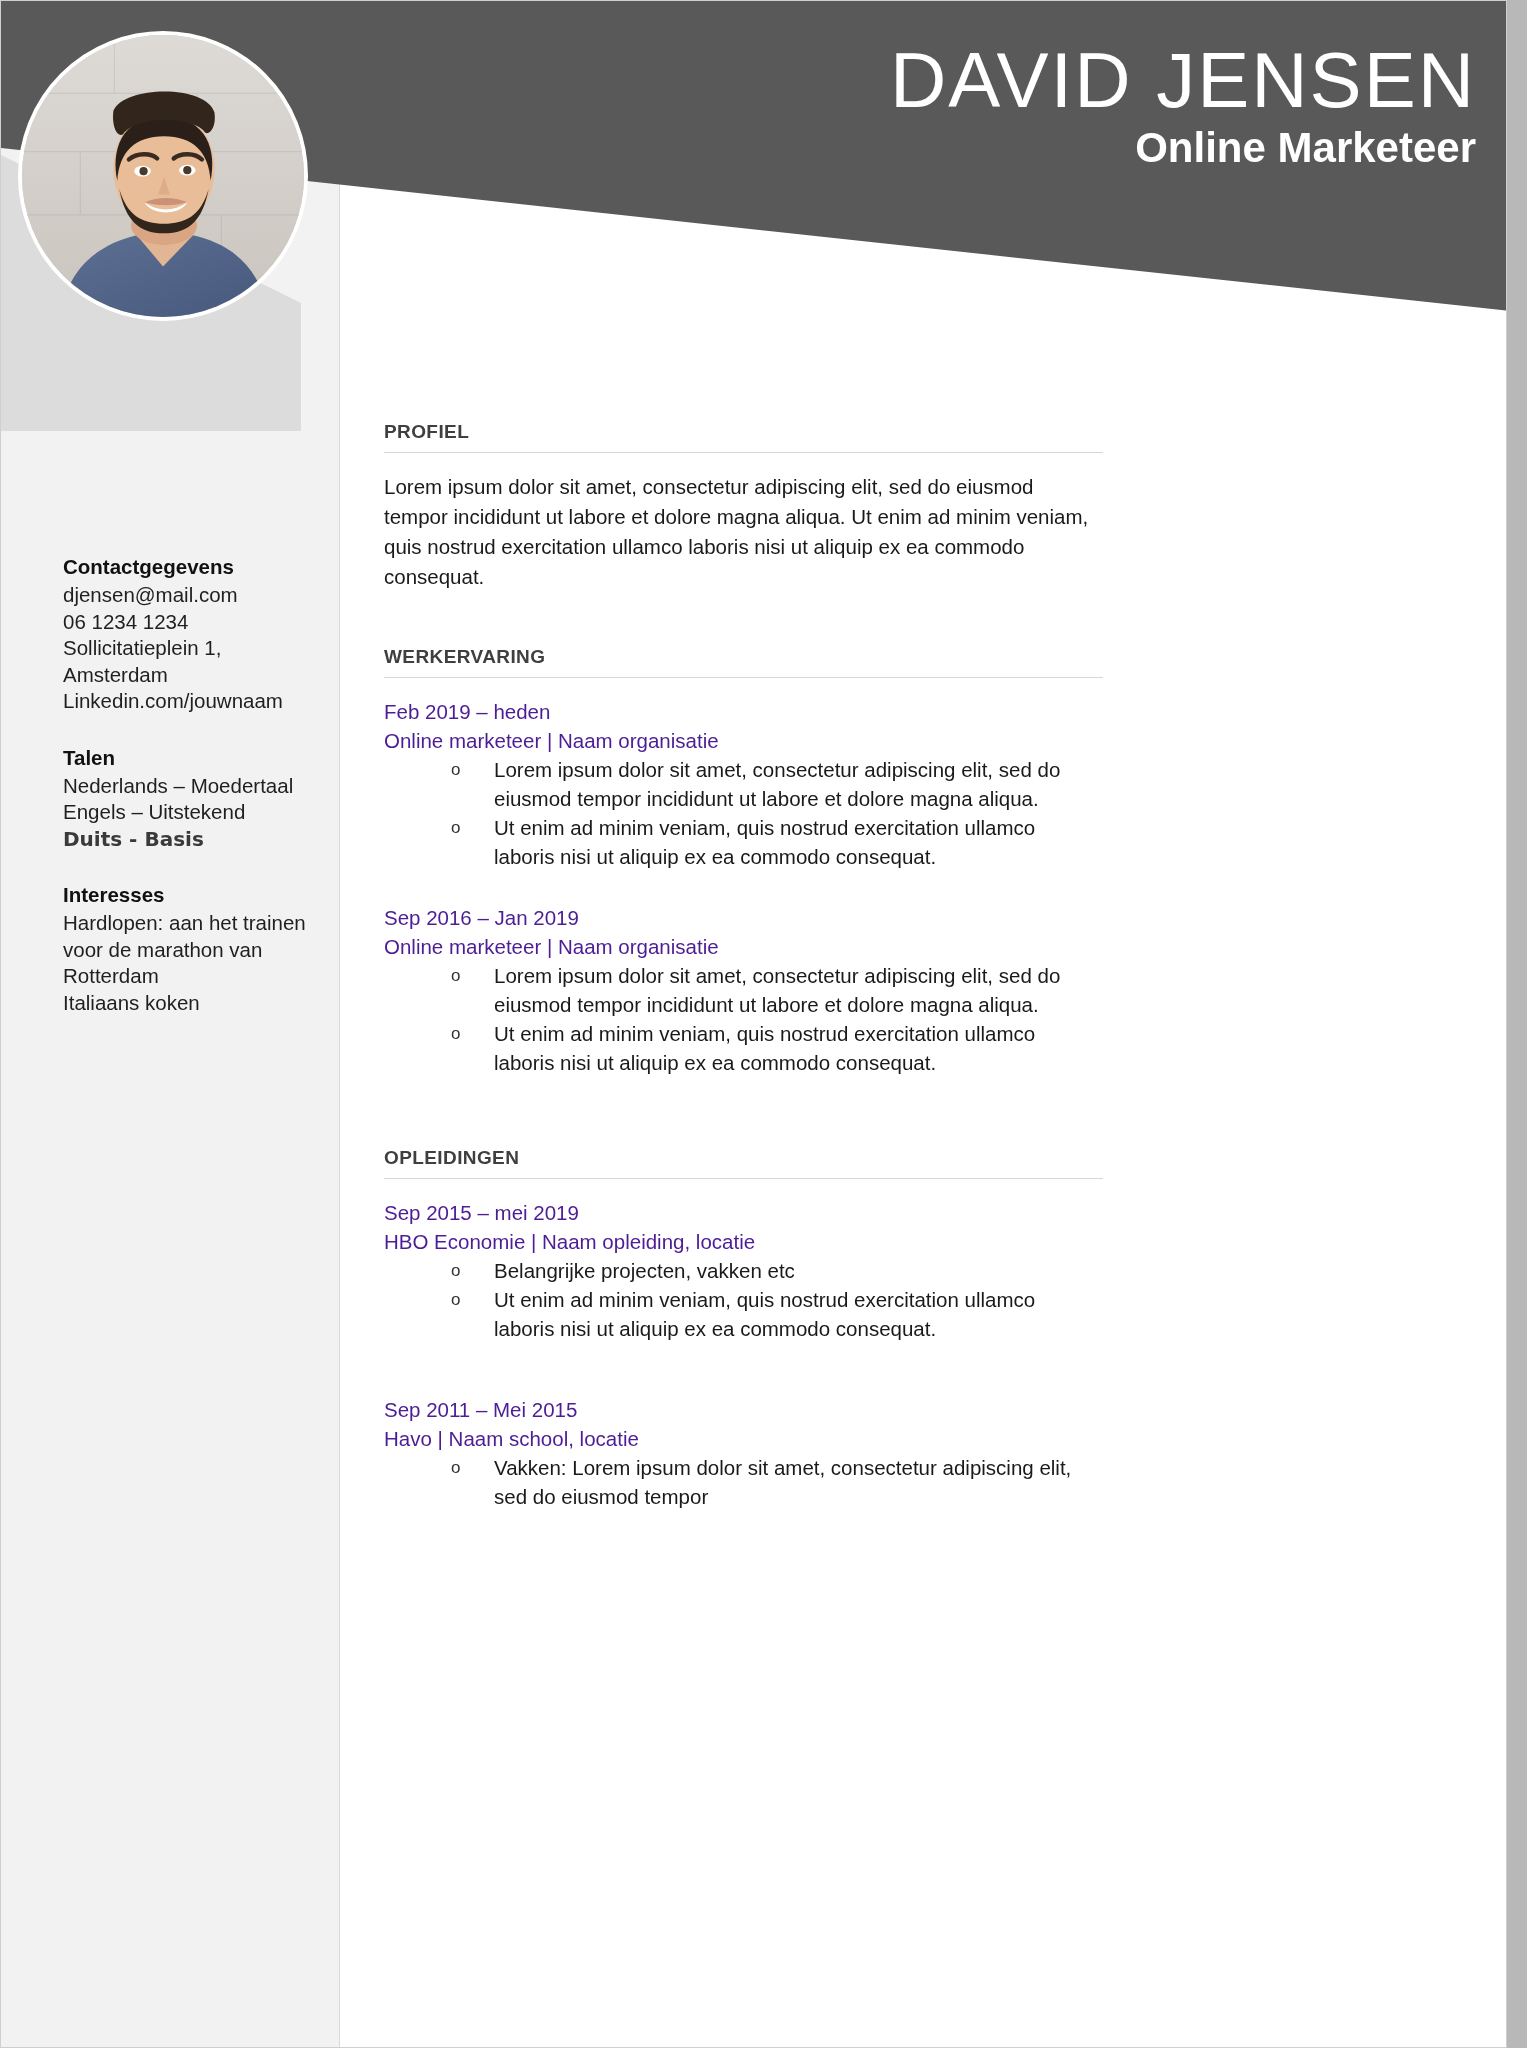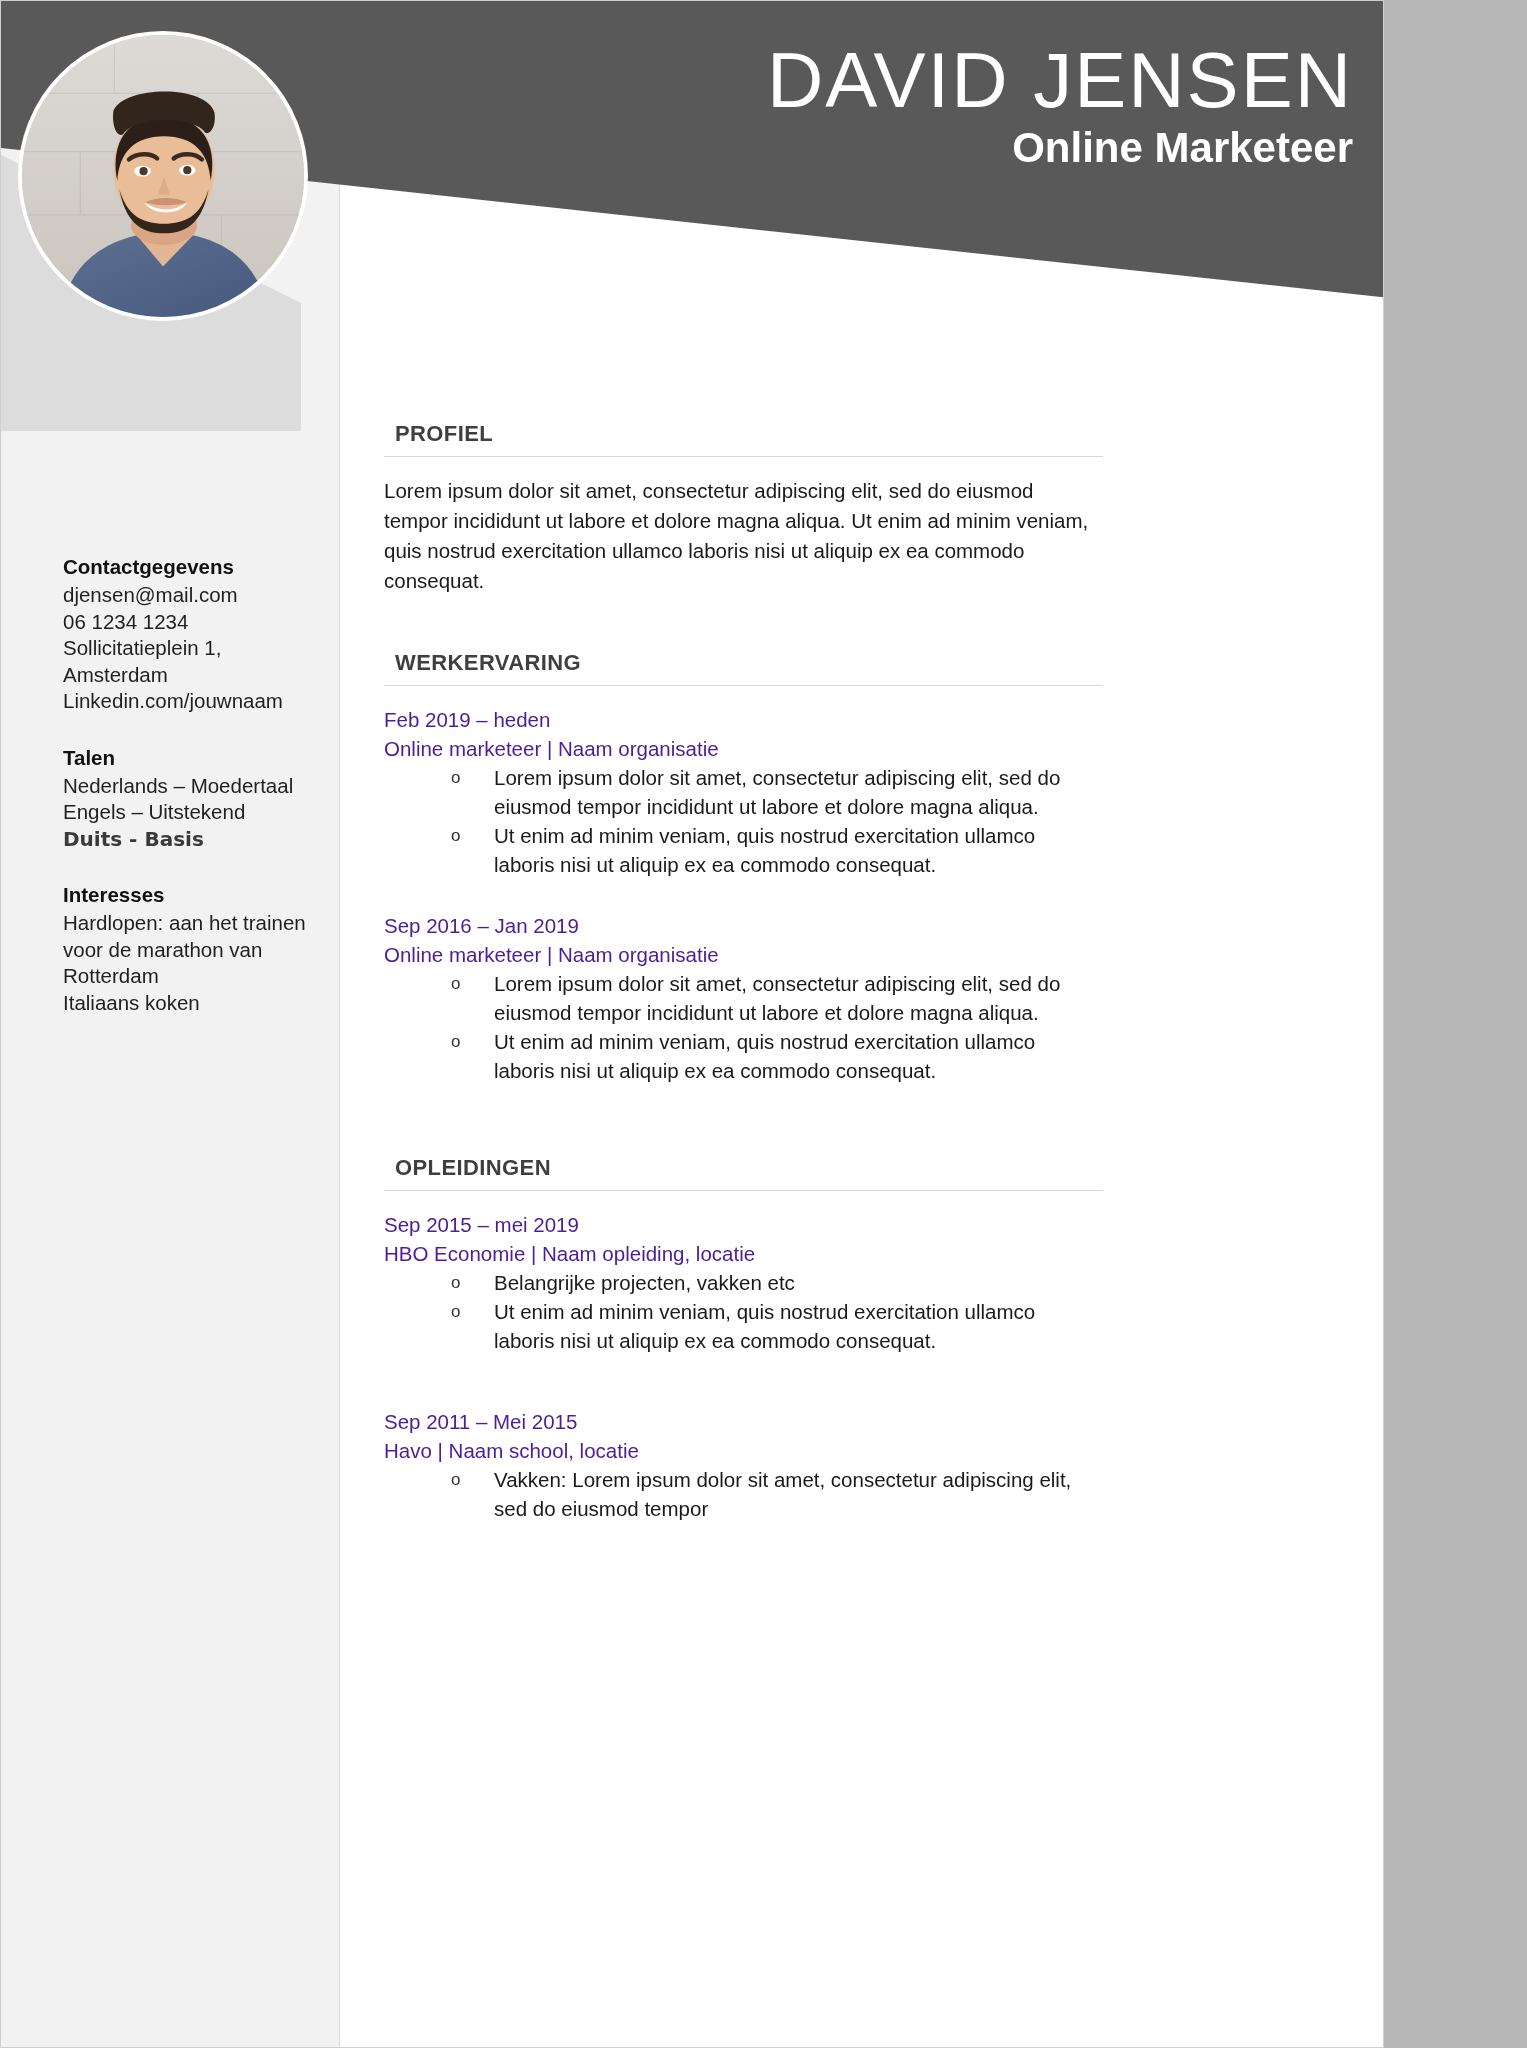--- a/index.html
+++ b/index.html
@@ -6,21 +6,21 @@
     margin: 0;
     padding: 0;
     background: #b8b8b8;
   }
   body {
     font-family: "Liberation Sans", sans-serif;
   }
 
   .page {
     position: relative;
-    width: 1384px;
+    width: 1507px;
     height: 2048px;
     background: #ffffff;
     overflow: hidden;
     box-sizing: border-box;
     border: 1px solid #cfcfcf;
     padding-left: 6px;
   }
 
   
   .sidebar {
@@ -137,26 +137,25 @@
   
   .main {
     position: absolute;
     left: 383px;
     top: 0;
     width: 1100px;
     z-index: 5;
   }
   .section { margin-bottom: 8px; }
   .section-title {
-    font-size: 22px;
+    font-size: 19px;
     font-weight: bold;
     letter-spacing: 0.4px;
     color: #3f3f3f;
     padding-bottom: 9px;
-    margin-left: 11px;
   }
   .rule {
     height: 1px;
     background: #d6d6d6;
     width: 719px;
     margin-bottom: 19px;
   }
   .para {
     font-size: 20.5px;
     line-height: 30px;

